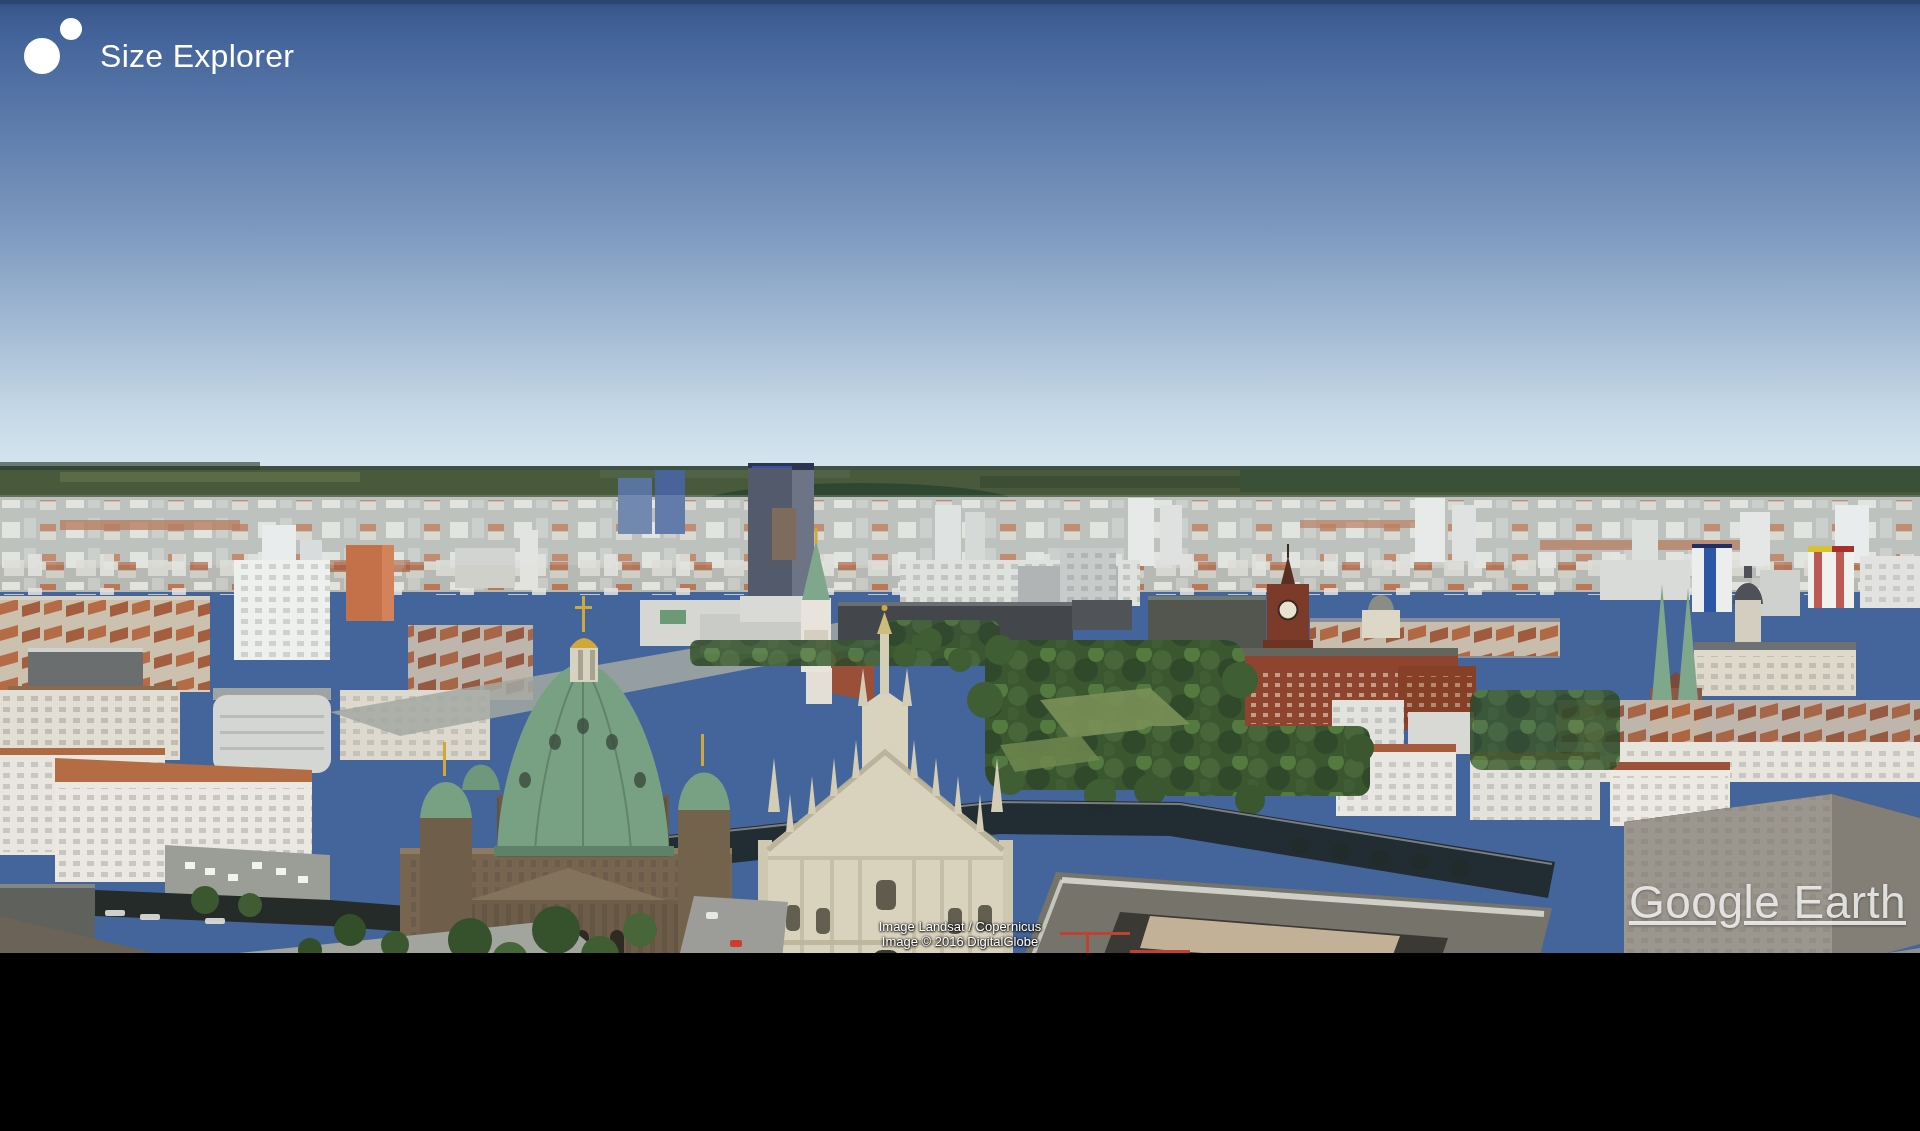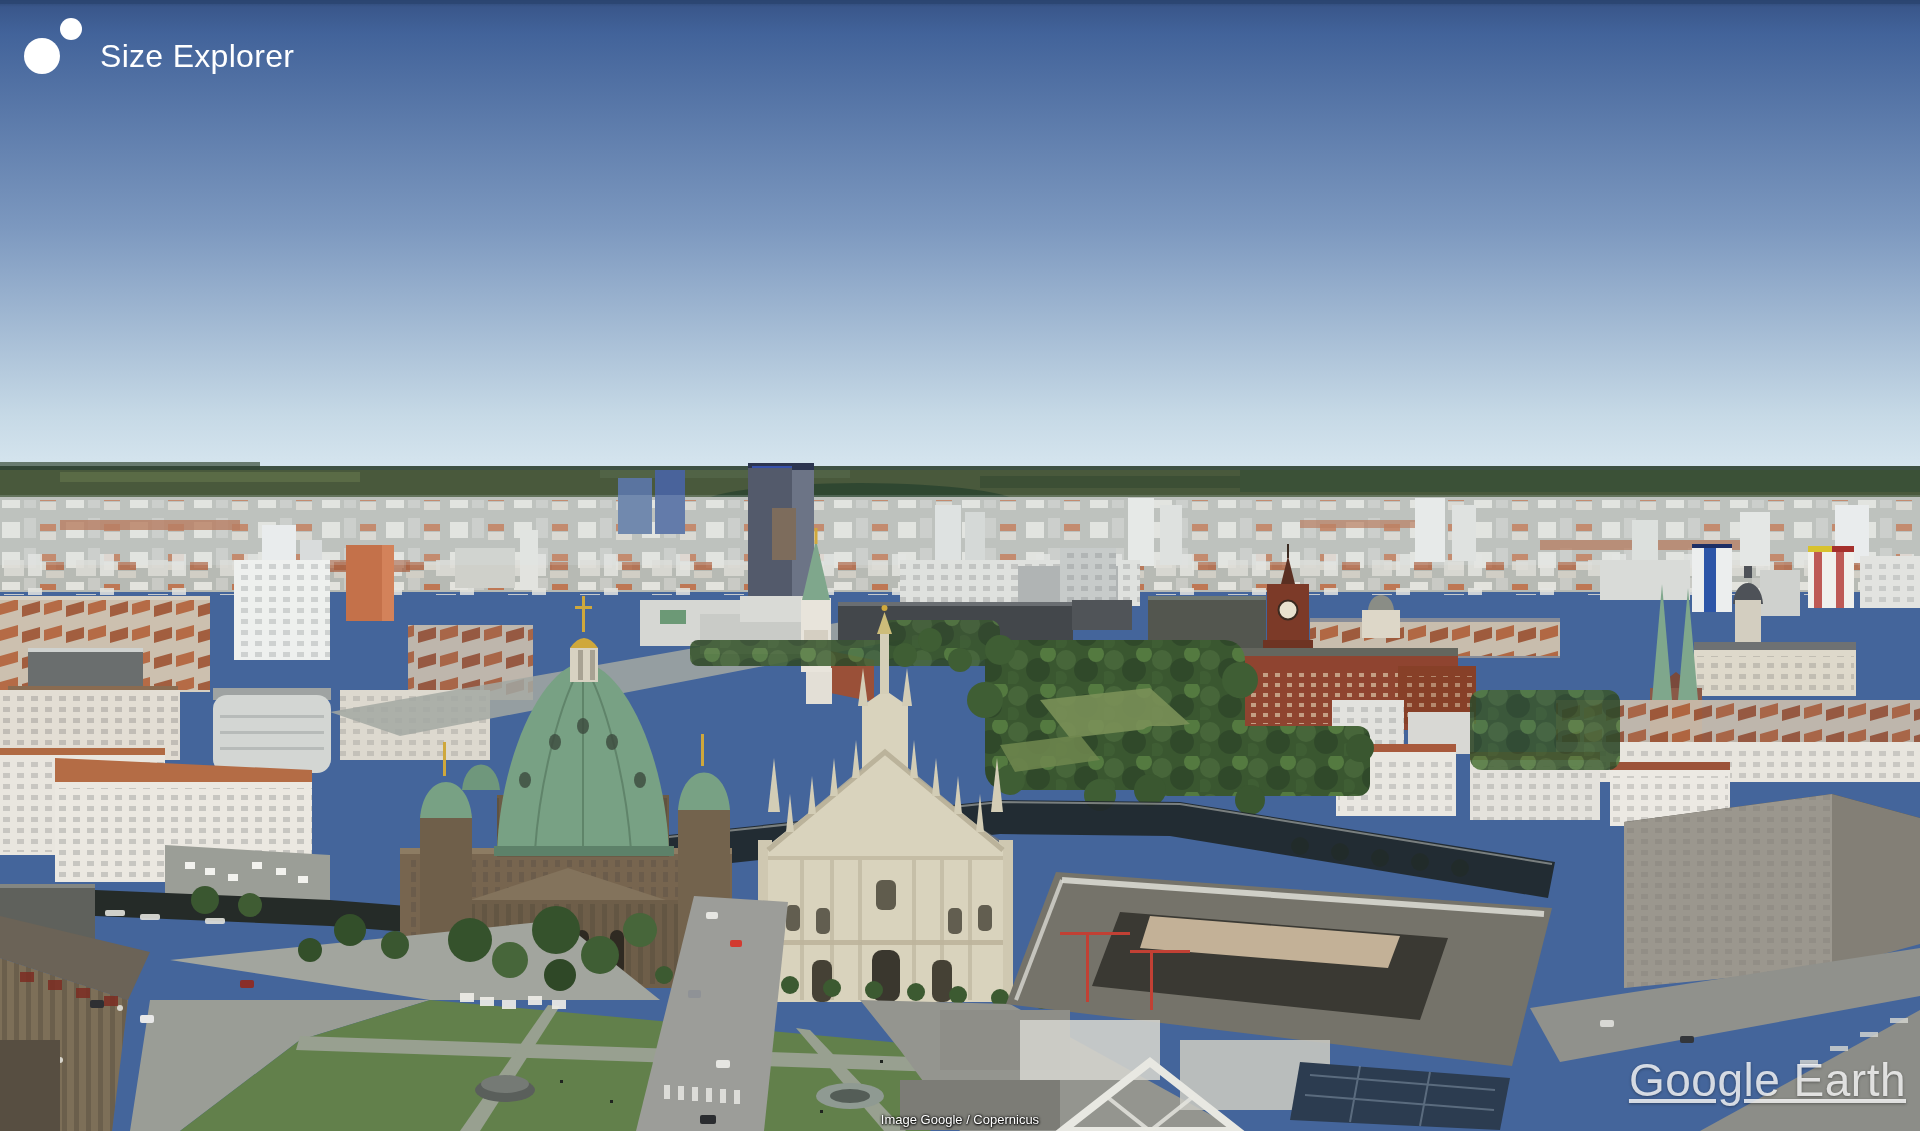--- a/index.html
+++ b/index.html
@@ -3,21 +3,21 @@
 <meta charset="utf-8">
 <style>
   :root{
     --sky_top:#42639a; --sky_mid:#7c98bf; --sky_horizon:#d7e6ef;
     --dome_green:#78a184; --dom_stone:#77654f; --duomo_cream:#d9d3bd;
     --rathaus_red:#8f4430; --tree_dark:#3a5730; --lawn_green:#62804b;
     --water_dark:#20272a; --roof_orange:#bf7049; --road_grey:#9c9d99;
     --gold:#cfa83c; --ui_white:#ffffff;
   }
   html,body{margin:0;padding:0;background:#000;}
-  #stage{position:relative;width:1920px;height:1131px;overflow:hidden;
+  #stage{position:relative;width:1920px;height:953px;overflow:hidden;
          font-family:"Liberation Sans",sans-serif;background:#44659b;}
   #scene{position:absolute;inset:0;display:block;}
   .brand{position:absolute;left:16px;top:12px;width:330px;height:70px;color:var(--ui_white);}
   .brand svg{position:absolute;left:0;top:0;}
   .brand-text{position:absolute;left:84px;top:26px;font-size:32px;letter-spacing:.3px;color:#fff;}
   .attribution{position:absolute;left:0;right:0;bottom:4px;text-align:center;
     font-size:13px;line-height:15px;color:#fff;
     text-shadow:0 1px 2px rgba(0,0,0,.95),0 0 3px rgba(0,0,0,.85),1px 0 2px rgba(0,0,0,.7);}
   .watermark{position:absolute;right:14px;bottom:24px;font-size:46px;font-weight:400;
     color:rgba(255,255,255,.8);letter-spacing:.5px;text-shadow:0 1px 3px rgba(0,0,0,.35);text-decoration:underline;}
@@ -523,18 +523,19 @@
 
   <div class="brand">
     <svg width="76" height="66" viewBox="0 0 76 66">
       <circle cx="26" cy="44" r="18" fill="#ffffff"></circle>
       <circle cx="55" cy="17" r="11" fill="#ffffff"></circle>
     </svg>
     <span class="brand-text">Size Explorer</span>
   </div>
 
   <div class="attribution">
-    <div>Image Google / Copernicus</div>
+    <div>Image Landsat / Copernicus</div>
+    <div>Image © 2016 DigitalGlobe</div>
   </div>
 
   <div class="watermark">Google Earth</div>
 
 </div>
 
 </body></html>

